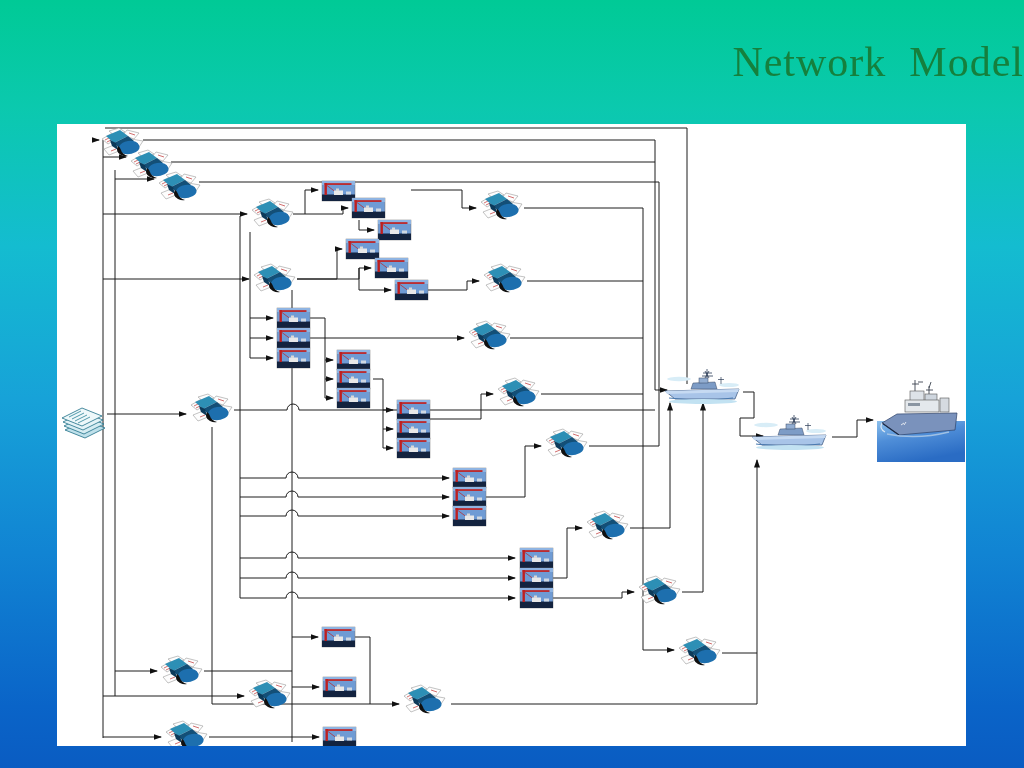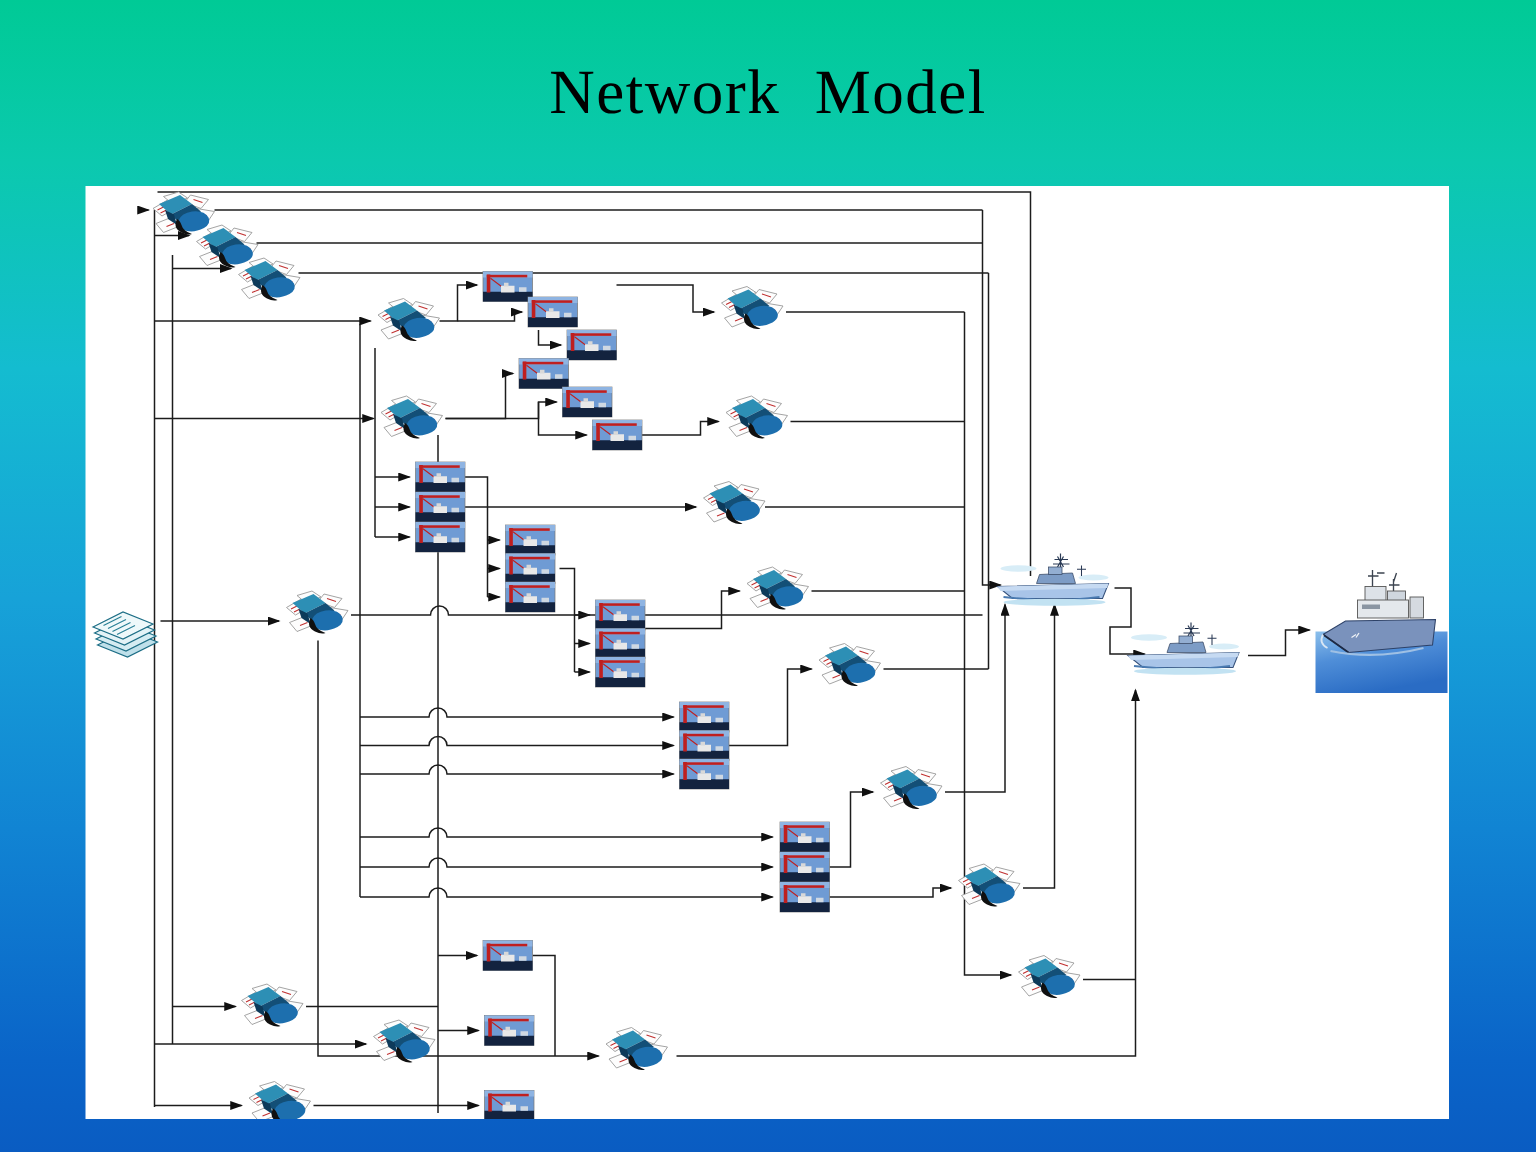--- a/index.html
+++ b/index.html
@@ -2,22 +2,22 @@
 <html><head>
 <meta charset="utf-8">
 <style>
   html,body{margin:0;padding:0;}
   body{
     width:1024px;height:768px;overflow:hidden;position:relative;
     background:linear-gradient(180deg,#00ca96 0%,#0bc9ae 14%,#14bcd0 32%,#17a2d8 52%,#1184d3 72%,#0a64c8 92%,#0a5cc2 100%);
     font-family:"Liberation Serif", serif;
   }
   .slide-title{
-    position:absolute;left:0;right:0;top:38px;text-align:center;
-    font-size:42px;color:#000000;letter-spacing:1px;white-space:pre;
+    position:absolute;left:0;right:0;top:38px;text-align:right;
+    font-size:42px;color:#15803d;letter-spacing:1px;white-space:pre;
     font-family:"Liberation Serif", serif;
   }
   .diagram-panel{
     position:absolute;left:57px;top:124px;width:909px;height:622px;
     background:#ffffff;overflow:hidden;
   }
   .diagram-panel svg{display:block;}
 </style>
 </head>
 <body>

